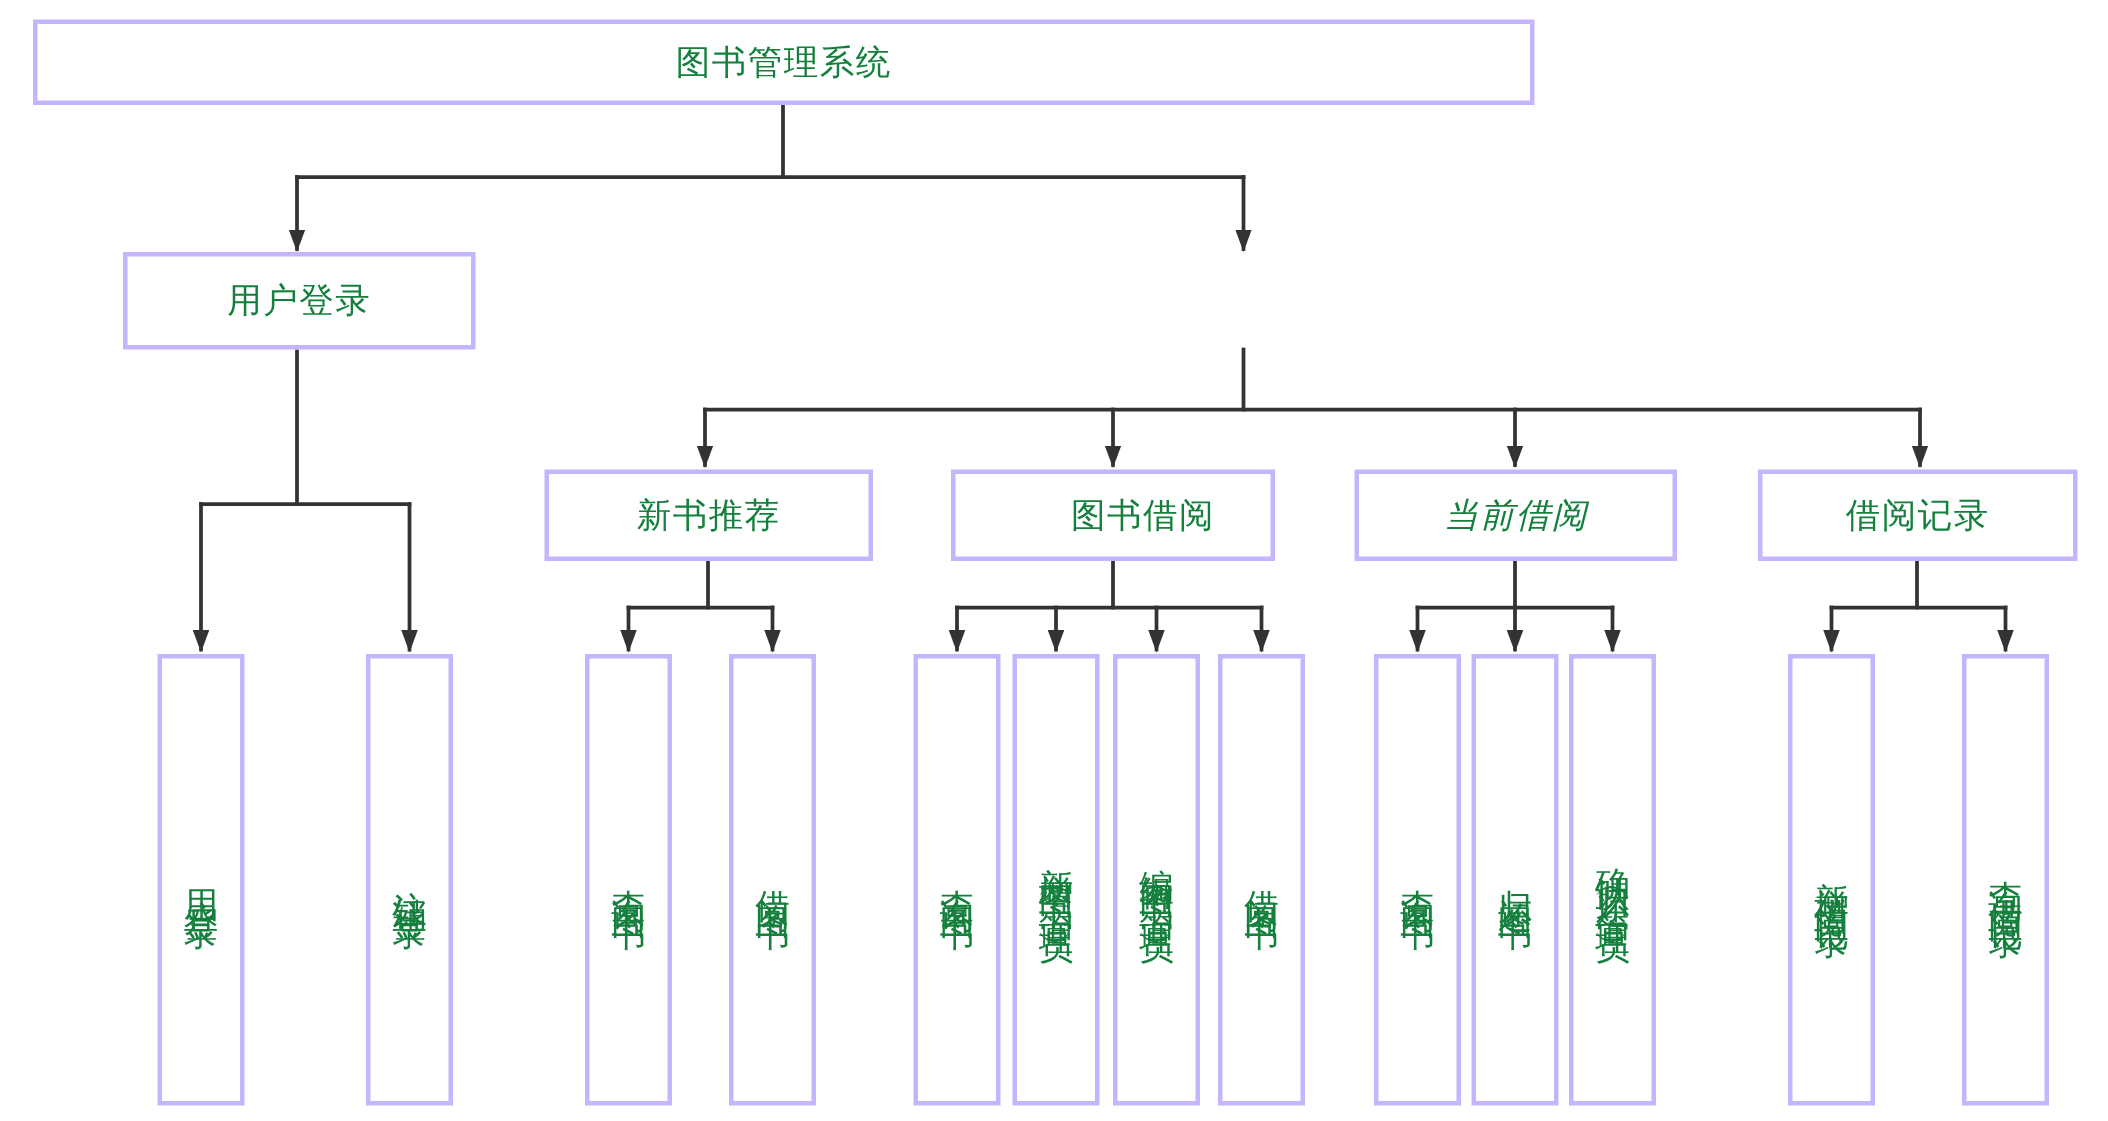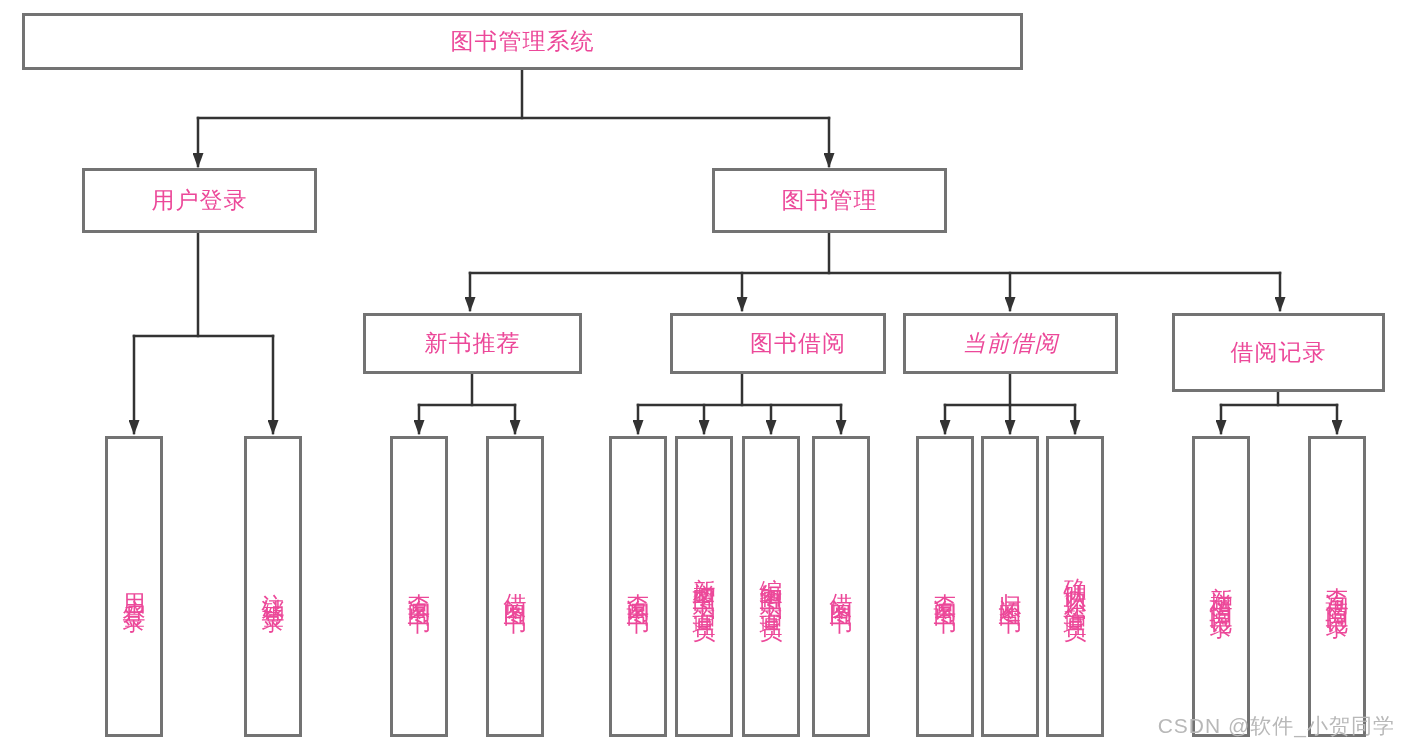--- a/index.html
+++ b/index.html
@@ -12,26 +12,26 @@
     overflow: hidden;
   }
   #wires {
     position: absolute;
     left: 0; top: 0;
     width: 1405px; height: 747px;
   }
   .box {
     position: absolute;
     box-sizing: border-box;
-    border: 3px solid #737373;
+    border: 3px solid #c4b5fd;
     background: #ffffff;
     display: flex;
     align-items: center;
     justify-content: center;
-    color: #ec4899;
+    color: #15803d;
   }
   .hlabel {
     font-size: 23px;
     letter-spacing: 1px;
     white-space: nowrap;
   }
   .vlabel {
     writing-mode: vertical-rl;
     text-orientation: mixed;
     font-size: 23px;
@@ -39,23 +39,23 @@
     line-height: 1;
     white-space: nowrap;
   }
   
   .n-root   { left: 22px;   top: 13px;  width: 1001px; height: 57px; }
   
   .n-login  { left: 82px;   top: 168px; width: 235px;  height: 65px; }
   .n-mgmt   { left: 712px;  top: 168px; width: 235px;  height: 65px; }
   
   .n-newrec { left: 363px;  top: 313px; width: 219px;  height: 61px; font-family: Liberation Mono, monospace; }
-  .n-borrow { left: 670px;  top: 313px; width: 216px;  height: 61px; padding-left: 40px; }
+  .n-borrow { left: 634px;  top: 313px; width: 216px;  height: 61px; padding-left: 40px; }
   .n-curr   { left: 903px;  top: 313px; width: 215px;  height: 61px; font-style: italic; }
-  .n-record { left: 1172px; top: 313px; width: 213px;  height: 79px; }
+  .n-record { left: 1172px; top: 313px; width: 213px;  height: 61px; }
   
   .leaf { top: 436px; width: 58px; height: 301px; }
   .l1  { left: 105px;  }
   .l2  { left: 244px;  }
   .l3  { left: 390px;  }
   .l4  { left: 486px;  }
   .l5  { left: 609px;  }
   .l6  { left: 675px;  }
   .l7  { left: 742px;  }
   .l8  { left: 812px;  }
@@ -143,23 +143,20 @@
     </g>
   </svg>
 
   <div class="box n-root">
     <span class="hlabel">图书管理系统</span>
   </div>
 
   <div class="box n-login">
     <span class="hlabel">用户登录</span>
   </div>
-  <div class="box n-mgmt">
-    <span class="hlabel">图书管理</span>
-  </div>
 
   <div class="box n-newrec">
     <span class="hlabel">新书推荐</span>
   </div>
   <div class="box n-borrow">
     <span class="hlabel">图书借阅</span>
   </div>
   <div class="box n-curr">
     <span class="hlabel">当前借阅</span>
   </div>
@@ -204,15 +201,14 @@
     <span class="vlabel">确认归还（管理员）</span>
   </div>
 
   <div class="box leaf l12">
     <span class="vlabel">新增借阅记录</span>
   </div>
   <div class="box leaf l13">
     <span class="vlabel">查询借阅记录</span>
   </div>
 
-  <div class="watermark">CSDN @软件_小贺同学</div>
 
 </div>
 
 </body></html>

